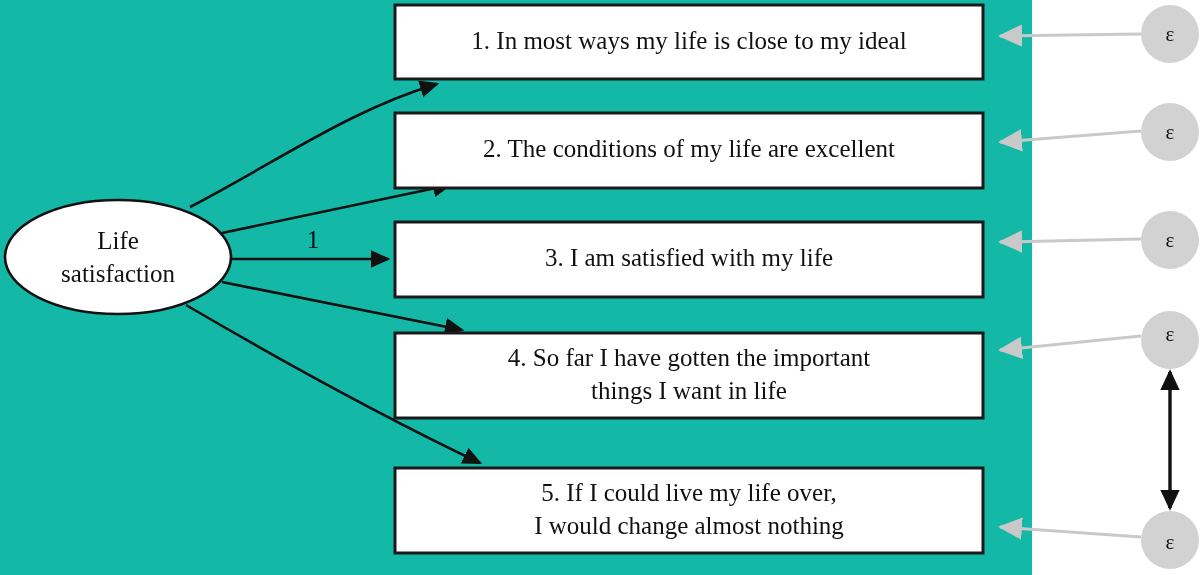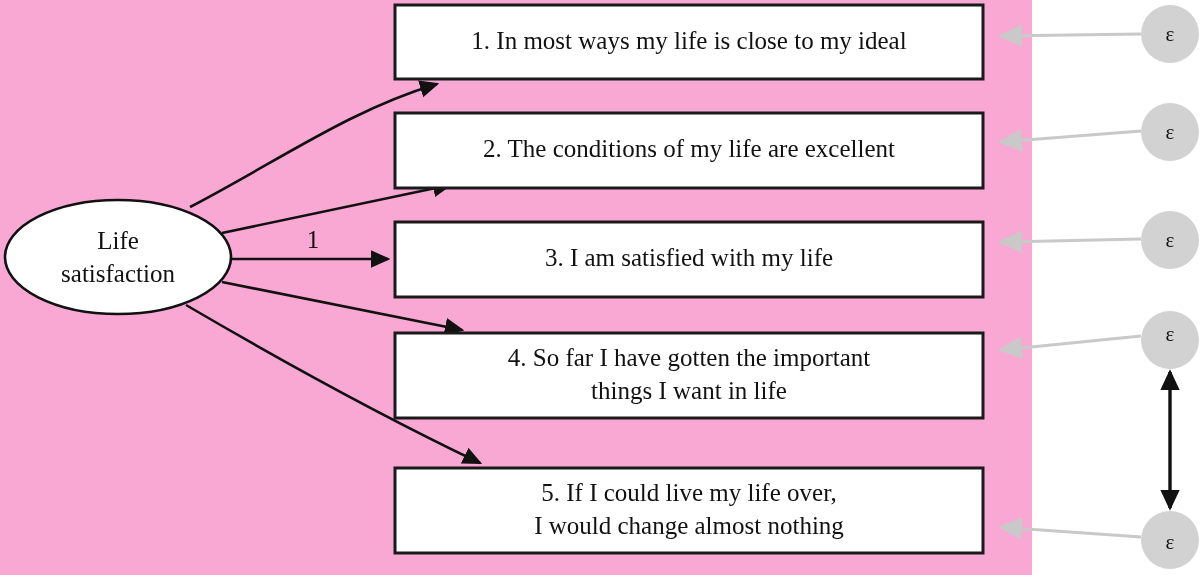--- a/index.html
+++ b/index.html
@@ -10,21 +10,21 @@
   body {
     width: 1200px;
     height: 575px;
     font-family: "Liberation Serif", "DejaVu Serif", serif;
     overflow: hidden;
   }
   #diagram-root {
     position: relative;
     width: 1032px;
     height: 575px;
-    background: #f9a8d4;
+    background: #14b8a6;
   }
   svg.layer {
     position: absolute;
     top: 0;
     left: 0;
     width: 1200px;
     height: 575px;
   }
   .box-rect {
     fill: #ffffff;

